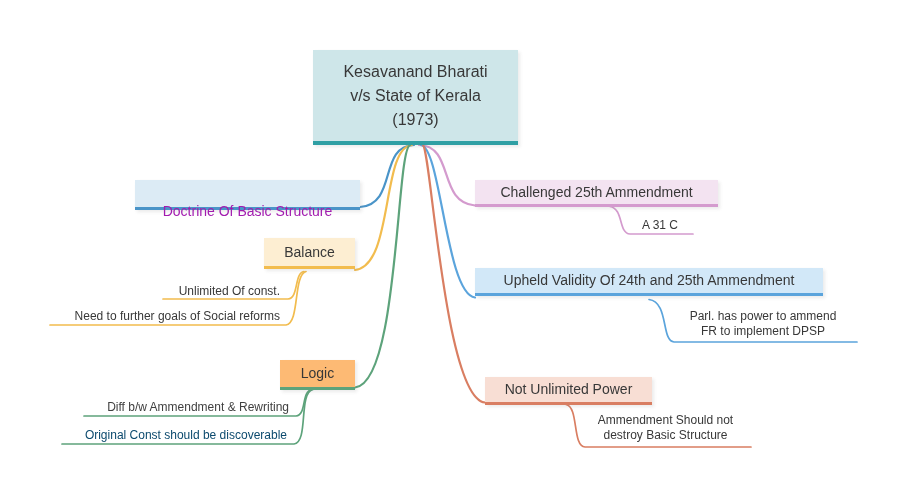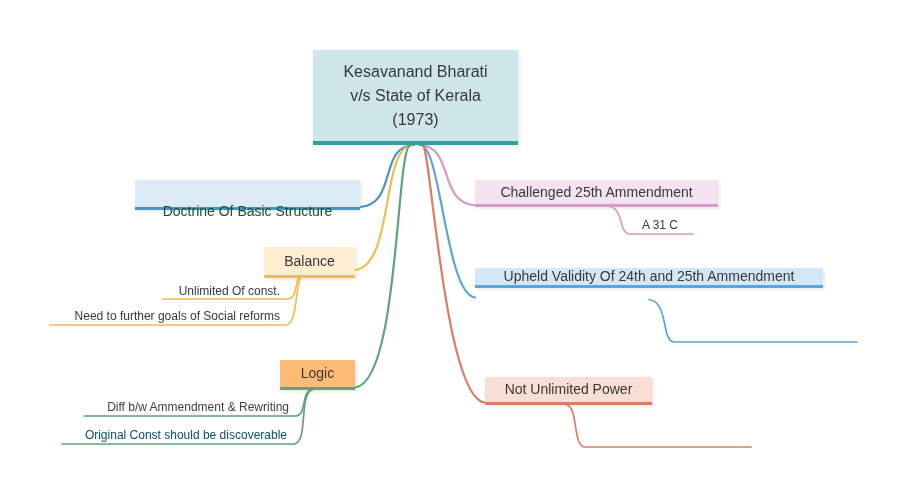--- a/index.html
+++ b/index.html
@@ -12,24 +12,24 @@
   .childcurve{fill:none;stroke-width:1.7;stroke-linecap:round;}
   .topic{
     position:absolute;display:flex;align-items:center;justify-content:center;
     box-sizing:border-box;border-bottom:3px solid #888;
     font-size:14px;line-height:1.2;text-align:center;
     box-shadow:2px 2px 3px rgba(120,120,120,0.15);
     white-space:pre-line;
   }
   #root-topic{left:313px;top:50px;width:205px;height:95px;border-bottom-width:4px;font-size:16px;line-height:1.5;}
   #t-doctrine{left:135px;top:180px;width:225px;height:30px;}
-  #t-balance{left:264px;top:247px;width:91px;height:31px;}
+  #t-balance{left:264px;top:238px;width:91px;height:31px;}
   #t-logic{left:280px;top:360px;width:75px;height:30px;}
   #t-challenged{left:475px;top:180px;width:243px;height:27px;}
-  #t-upheld{left:475px;top:268px;width:348px;height:20px;}
+  #t-upheld{left:475px;top:268px;width:348px;height:28px;}
   #t-notunlimited{left:485px;top:377px;width:167px;height:28px;}
   .child{
     position:absolute;font-size:12px;line-height:15px;white-space:pre-line;
   }
   #c-sanctity{left:160px;top:284px;width:120px;text-align:right;}
   #c-need{left:48px;top:309px;width:232px;text-align:right;}
   #c-diff{left:82px;top:400px;width:207px;text-align:right;}
   #c-original{left:60px;top:428px;width:227px;text-align:right;}
   #c-a31c{left:625px;top:218px;width:70px;text-align:center;}
   #c-parl{left:668px;top:309px;width:190px;text-align:center;}
@@ -58,21 +58,21 @@
     <path class="childcurve" d="M 751,447 L 585,447 C 572,446 579,407 566,404.5" stroke="#d97e62"></path>
   </svg>
 
   <div class="topic" id="root-topic" style="background: rgb(206, 230, 233); border-bottom-color: rgb(47, 159, 164);">
     <span style="color: rgb(56, 56, 56);">Kesavanand Bharati
 v/s State of Kerala
 (1973)</span>
   </div>
 
   <div class="topic" id="t-doctrine" style="background: rgb(220, 235, 245); border-bottom-color: rgb(74, 148, 200);">
-    <span style="color: #14532d; margin-top: 36px;">Doctrine Of Basic Structure</span>
+    <span style="color: #a21caf; margin-top: 36px;">Doctrine Of Basic Structure</span>
   </div>
   <div class="topic" id="t-balance" style="background: rgb(253, 238, 210); border-bottom-color: rgb(242, 188, 78);">
     <span style="color: rgb(56, 56, 56);">Balance</span>
   </div>
   <div class="topic" id="t-logic" style="background: #fdba74; border-bottom-color: rgb(93, 163, 123);">
     <span style="color: rgb(56, 56, 56);">Logic</span>
   </div>
 
   <div class="topic" id="t-challenged" style="background: rgb(243, 227, 241); border-bottom-color: rgb(212, 155, 206);">
     <span style="color: rgb(56, 56, 56);">Challenged 25th Ammendment</span>
@@ -82,14 +82,18 @@
   </div>
   <div class="topic" id="t-notunlimited" style="background: rgb(248, 222, 212); border-bottom-color: rgb(217, 126, 98);">
     <span style="color: rgb(56, 56, 56);">Not Unlimited Power</span>
   </div>
 
   <div class="child" id="c-sanctity" style="color: rgb(56, 56, 56);">Unlimited Of const.</div>
   <div class="child" id="c-need" style="color: rgb(56, 56, 56);">Need to further goals of Social reforms</div>
   <div class="child" id="c-diff" style="color: #404040;">Diff b/w Ammendment &amp; Rewriting</div>
   <div class="child" id="c-original" style="color: #0c4a6e;">Original Const should be discoverable</div>
   <div class="child" id="c-a31c" style="color: rgb(56, 56, 56);">A 31 C</div>
+  <div class="child" id="c-parl" style="color: rgb(56, 56, 56);">Parl. has power to ammend
+FR to implement DPSP</div>
+  <div class="child" id="c-ammend" style="color: rgb(56, 56, 56);">Ammendment Should not
+destroy Basic Structure</div>
 
 </div>
 
 </body></html>

